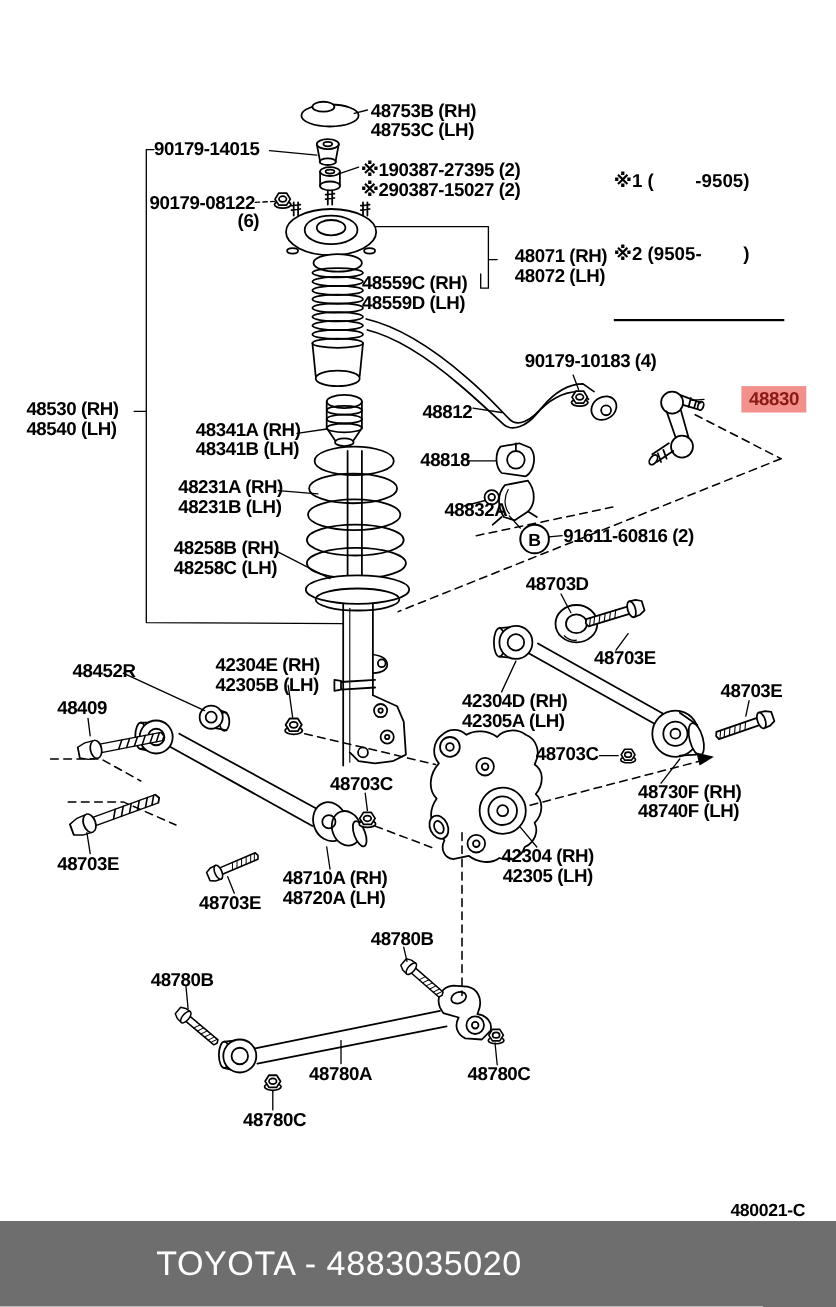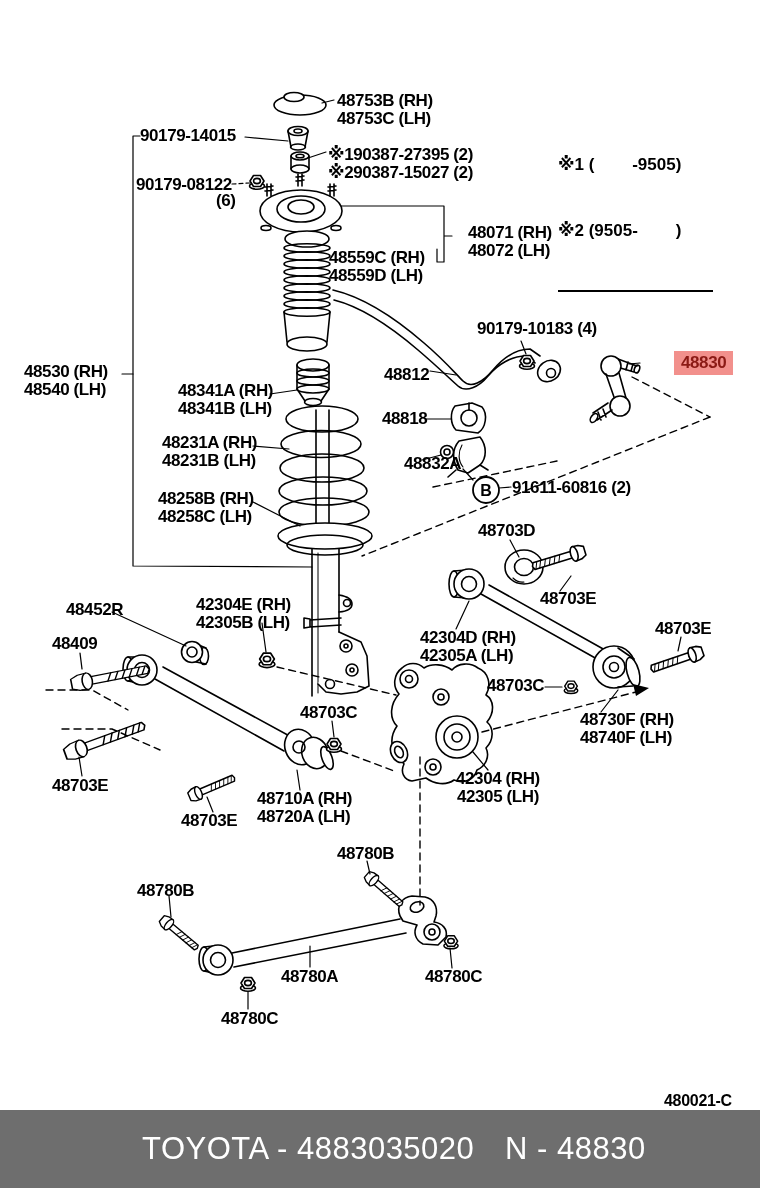--- a/index.html
+++ b/index.html
@@ -327,16 +327,15 @@
       <div class="part-label" style="left: 137px; top: 882px;"><div>48780B</div></div>
       <div class="part-label" style="left: 281px; top: 968px;"><div>48780A</div></div>
       <div class="part-label" style="left: 425px; top: 968px;"><div>48780C</div></div>
       <div class="part-label" style="left: 221px; top: 1010px;"><div>48780C</div></div>
     </div>
 
   <div id="drawing-number">480021-C</div>
 
   <div id="footer">
     <span class="f-left">TOYOTA - 4883035020</span>
-    <span class="f-right">N - 48830</span>
   </div>
 
 </div>
 
 </body></html>

